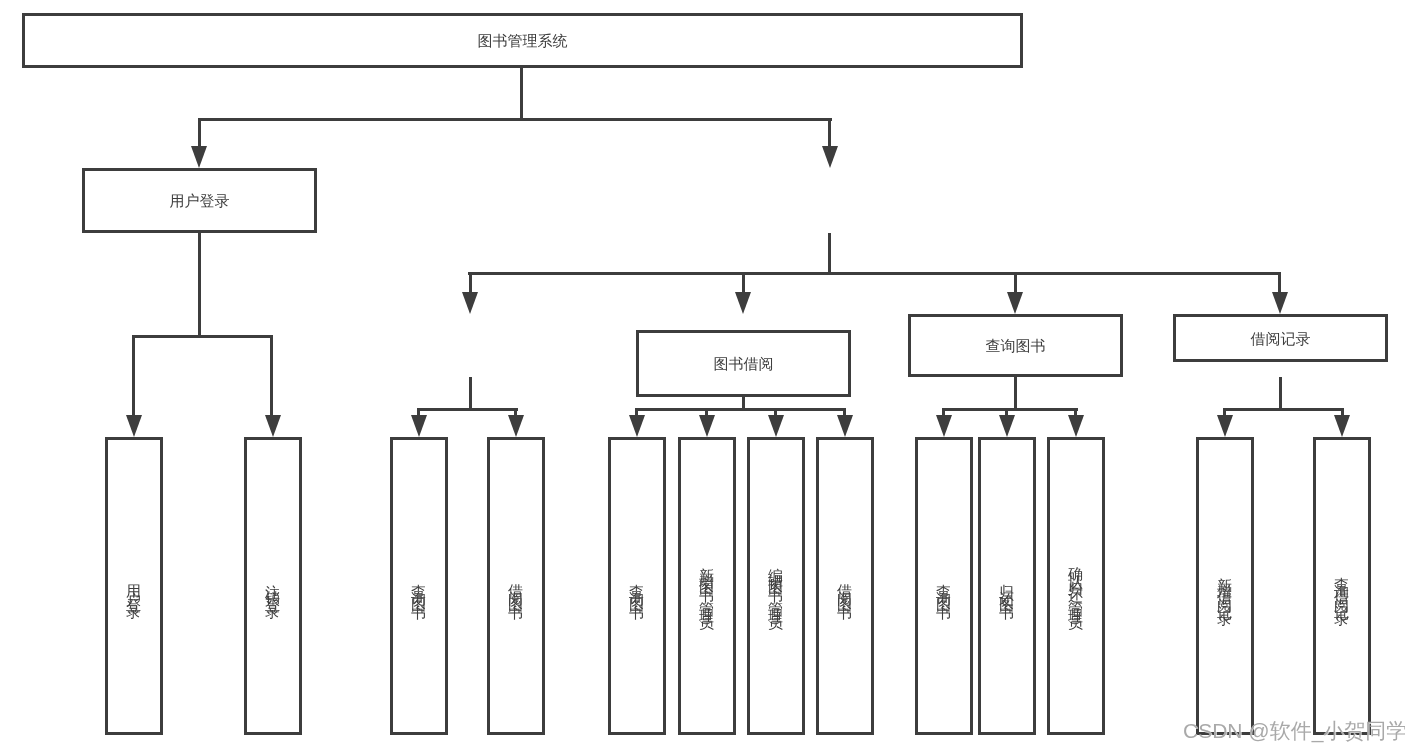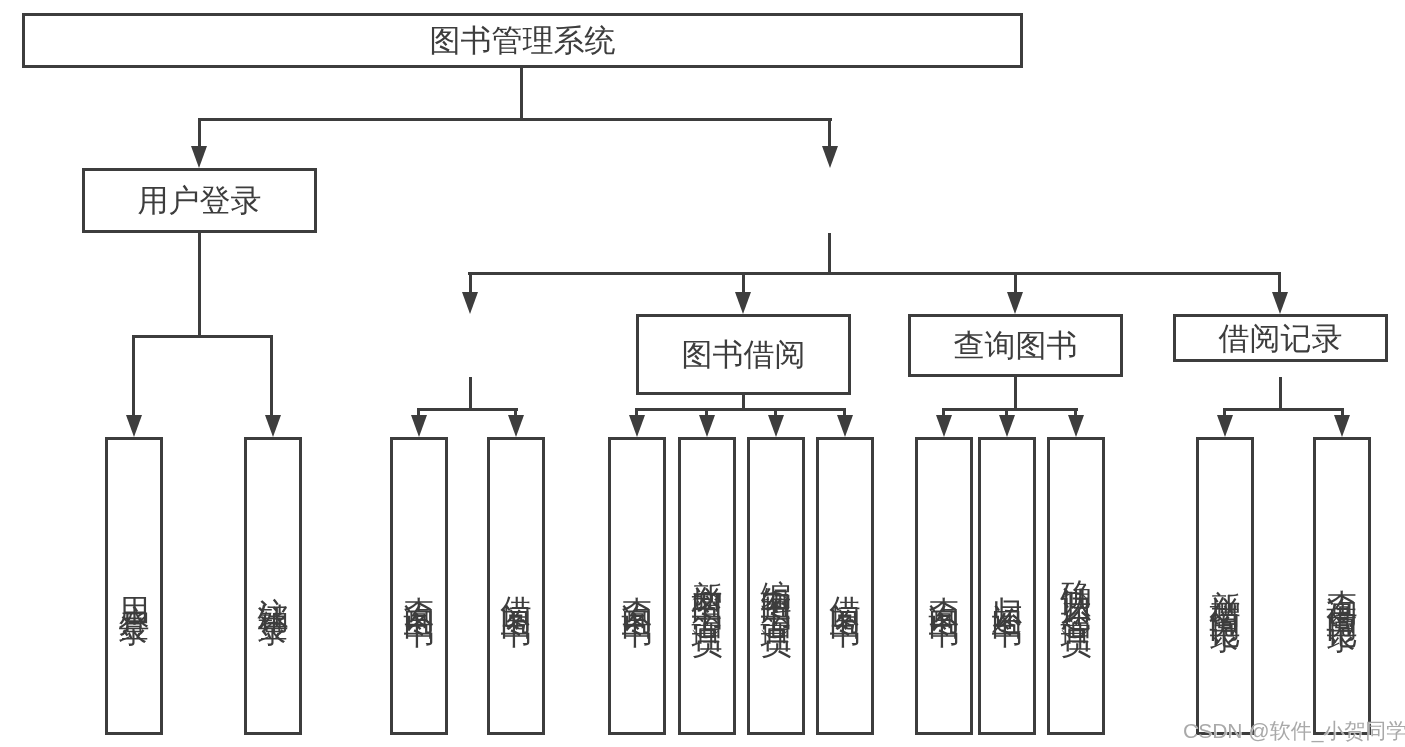--- a/index.html
+++ b/index.html
@@ -18,21 +18,21 @@
   }
   .node{
     position:absolute;
     box-sizing:border-box;
     border:3px solid var(--line);
     background:#fff;
     display:flex;
     align-items:center;
     justify-content:center;
     color:var(--text);
-    font-size:31px;
+    font-size:15px;
     line-height:1;
   }
   .node .vlbl{
     writing-mode:vertical-lr;
     text-orientation:mixed;
     letter-spacing:7px;
     white-space:nowrap;
   }
   .hline,.vline{
     position:absolute;
@@ -122,21 +122,21 @@
   <div class="arrow" style="left:1334px;top:415px"></div>
 
   <div class="node" style="left:22px;top:13px;width:1001px;height:55px">
     <span>图书管理系统</span>
   </div>
 
   <div class="node" style="left:82px;top:168px;width:235px;height:65px">
     <span>用户登录</span>
   </div>
 
-  <div class="node" style="left:636px;top:314px;width:215px;height:81px">
+  <div class="node" style="left:636px;top:330px;width:215px;height:67px">
     <span>图书借阅</span>
   </div>
   <div class="node" style="left:908px;top:314px;width:215px;height:63px">
     <span>查询图书</span>
   </div>
   <div class="node" style="left:1173px;top:314px;width:215px;height:48px">
     <span>借阅记录</span>
   </div>
 
   <div class="node" style="left:105px;top:437px;width:58px;height:298px">

